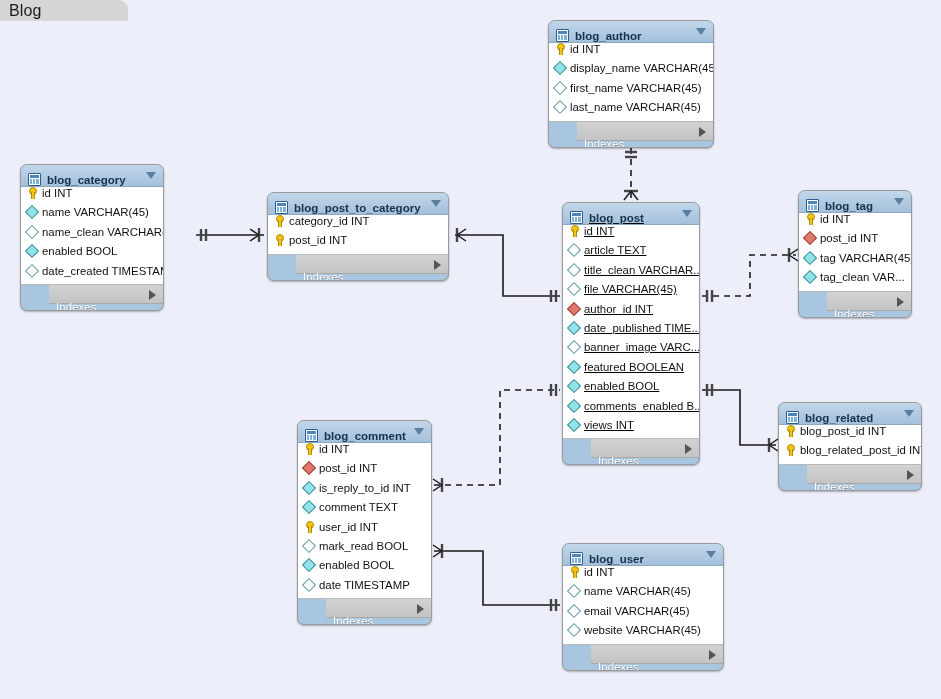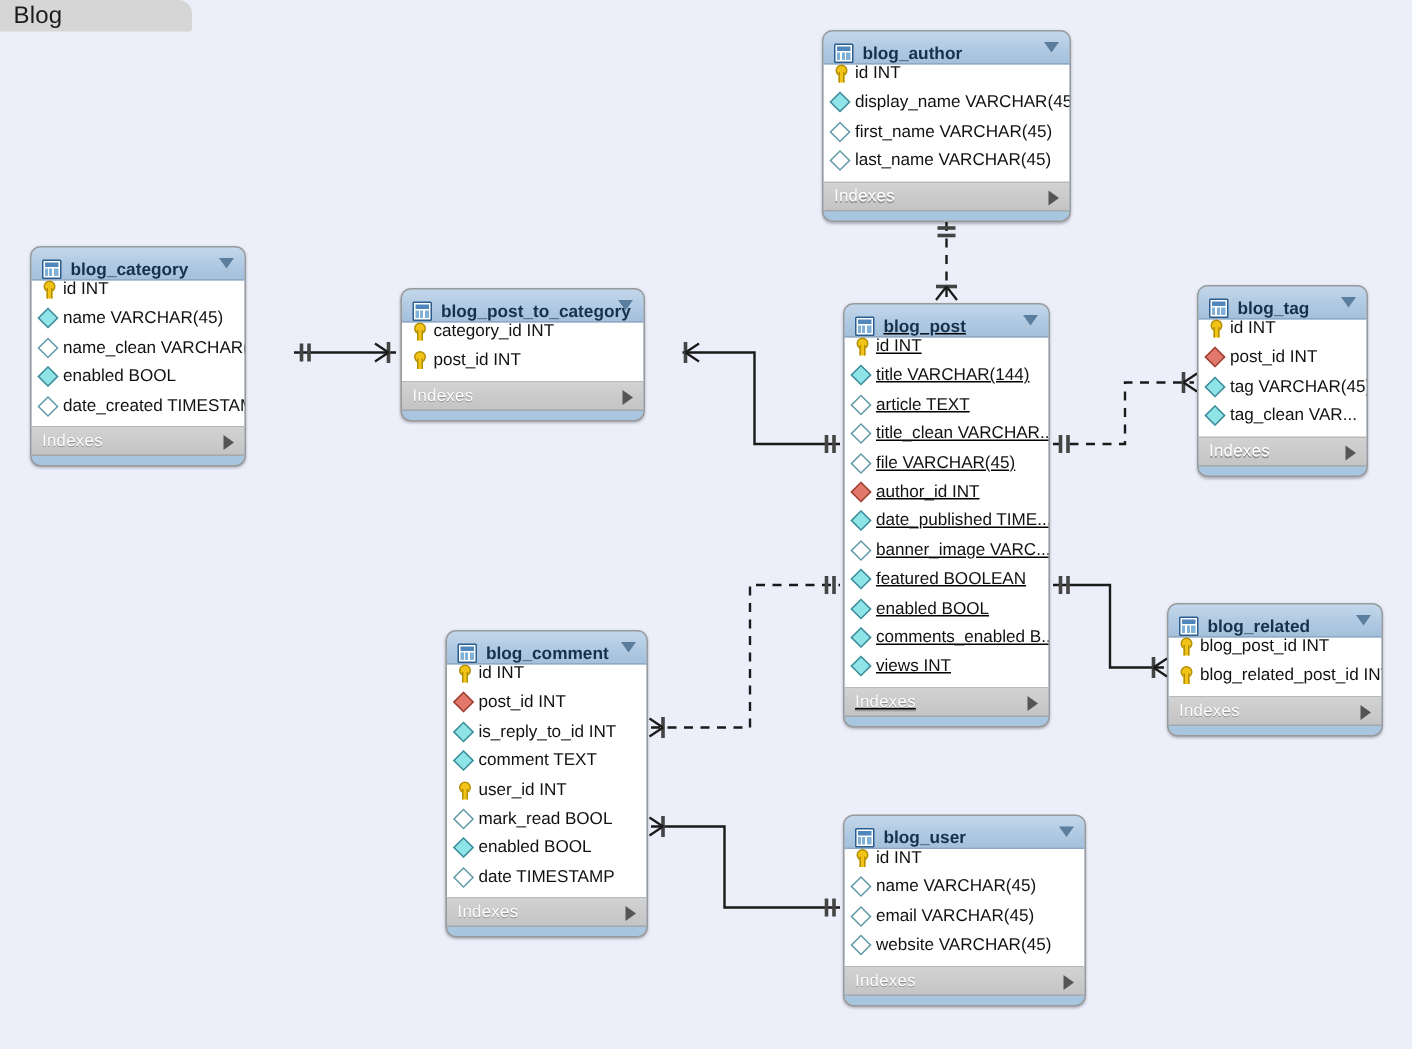--- a/index.html
+++ b/index.html
@@ -136,23 +136,24 @@
   .g.nu::before {
     content: ""; position: absolute; left: 1px; top: 1px;
     width: 8px; height: 8px;
     background: #ffffff; border: 1px solid #5f9aa6;
     transform: rotate(45deg);
   }
   .tb-footer {
     height: 19px;
     background: linear-gradient(to bottom, #d2d2d2, #c4c4c4);
     border-bottom: 1px solid #a8a8a8;
-    display: flex; align-items: center;
-    padding: 0 7px 0 7px;
+    display: flex; align-items: flex-start;
+    padding: 16px 7px 0 7px;
     position: relative;
+    margin-left: 28px;
   }
   .tb-footer-label {
     font-size: 11.2px; color: #ffffff;
     text-shadow: 0 1px 0 #8f8f8f;
     letter-spacing: .2px;
   }
   .tb-footer-caret {
     position: absolute; right: 7px; top: 5px;
     width: 0; height: 0;
     border-top: 5px solid transparent;
@@ -286,21 +287,21 @@
           <div class="col-row">
             <span class="g nu"></span>
             <span class="col-label">date_created TIMESTAMP</span>
           </div>
         </div>
         <div class="tb-footer">
           <span class="tb-footer-label">Indexes</span>
           <span class="tb-footer-caret"></span>
         </div>
       </div>
-      <div class="table-box" style="left: 267px; top: 192px; width: 163px;">
+      <div class="table-box" style="left: 267px; top: 192px; width: 182px;">
         <div class="tb-header">
           <span class="tbl-icon"></span>
           <span class="tb-title">blog_post_to_category</span>
           <span class="tb-caret"></span>
         </div>
         <div class="tb-cols">
           <div class="col-row">
             <span class="g key"></span>
             <span class="col-label">category_id INT</span>
           </div>
@@ -317,24 +318,20 @@
       <div class="table-box" style="left: 562px; top: 202px; width: 138px; text-decoration: underline;">
         <div class="tb-header">
           <span class="tbl-icon"></span>
           <span class="tb-title">blog_post</span>
           <span class="tb-caret"></span>
         </div>
         <div class="tb-cols">
           <div class="col-row">
             <span class="g key"></span>
             <span class="col-label">id INT</span>
-          </div>
-          <div class="col-row">
-            <span class="g nn"></span>
-            <span class="col-label">title VARCHAR(144)</span>
           </div>
           <div class="col-row">
             <span class="g nu"></span>
             <span class="col-label">article TEXT</span>
           </div>
           <div class="col-row">
             <span class="g nu"></span>
             <span class="col-label">title_clean VARCHAR...</span>
           </div>
           <div class="col-row">

